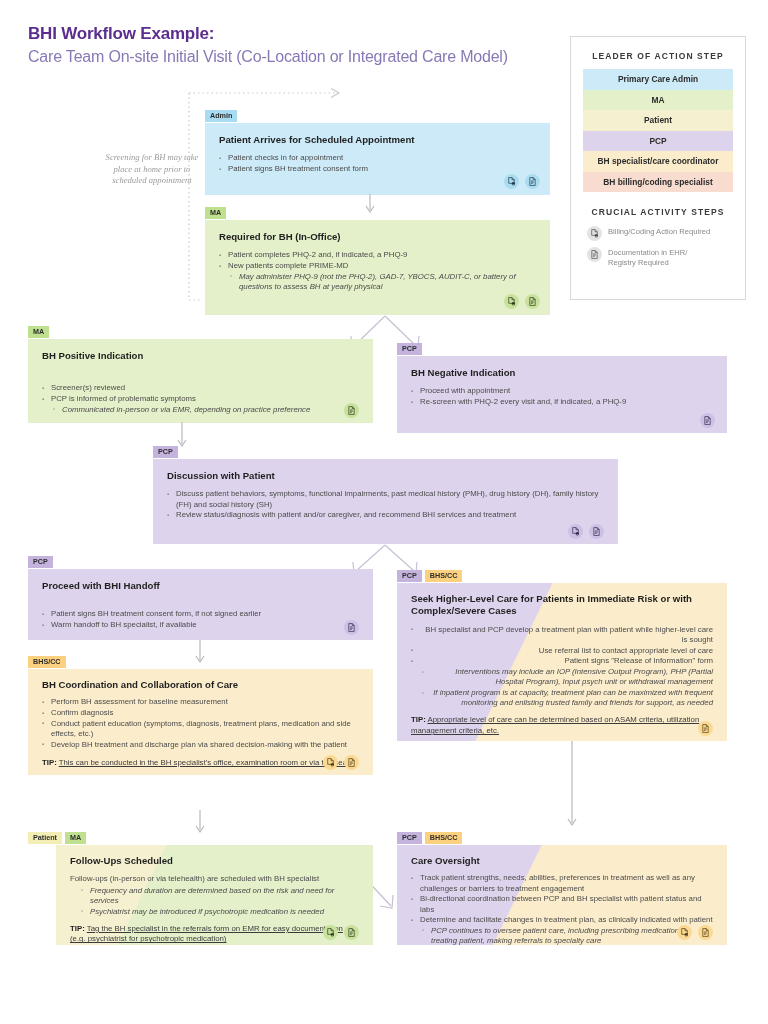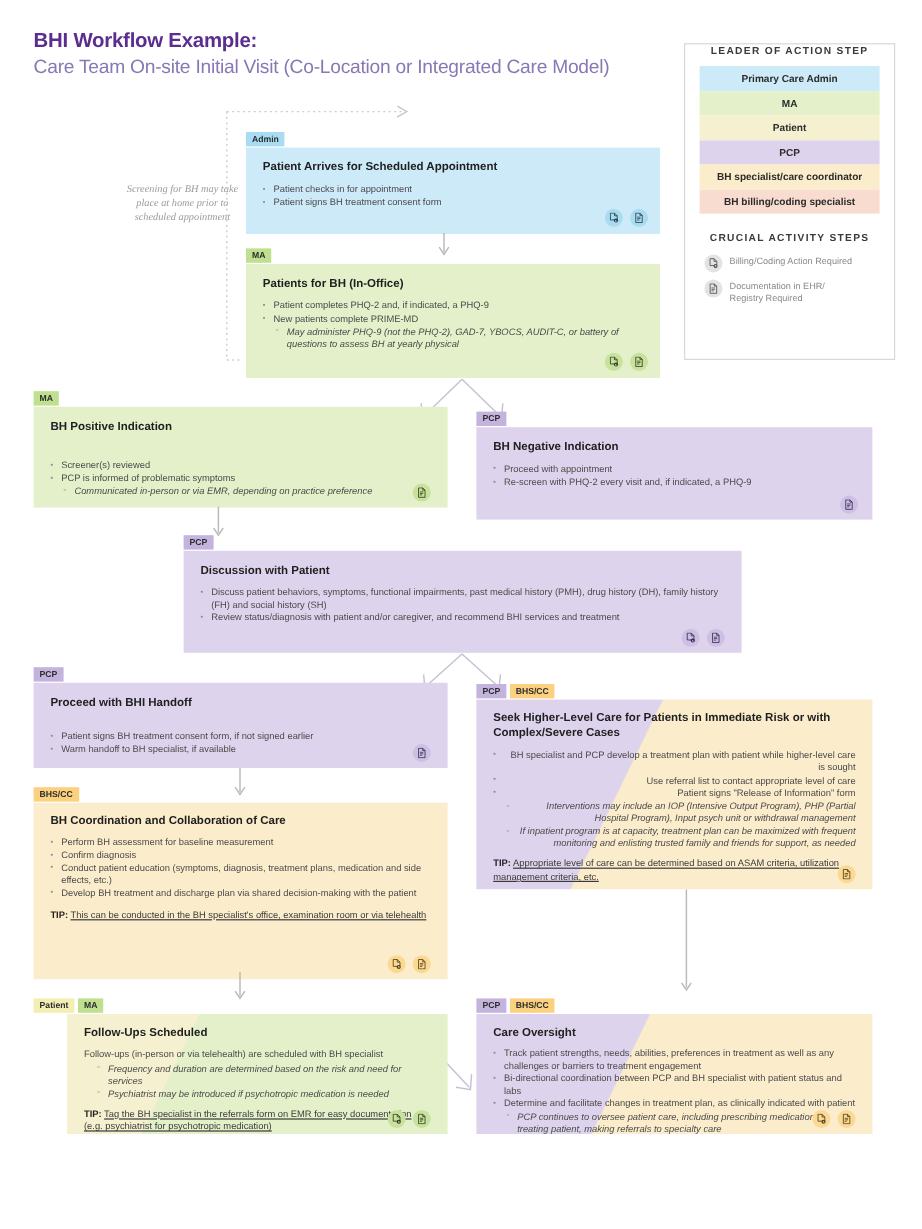--- a/index.html
+++ b/index.html
@@ -23,21 +23,21 @@
     letter-spacing: -0.2px;
   }
 
   
   .legend {
     position: absolute; left: 570px; top: 36px; width: 176px; height: 264px;
     border: 1px solid #d8d8d8; background: #fff;
   }
   .legend-title {
     font-size: 8.5px; font-weight: bold; color: #3a3a3a;
-    letter-spacing: 1.1px; text-align: center; 
+    letter-spacing: 1.1px; text-align: center; margin-top: 14px;
   }
   .legend-rows { margin: 8px 12px 0 12px; }
   .legend-row {
     height: 20.5px; line-height: 20.5px; text-align: center;
     font-size: 8.4px; font-weight: bold; color: #2c2c2c;
   }
   .legend-title2 {
     font-size: 8.5px; font-weight: bold; color: #3a3a3a;
     letter-spacing: 1.1px; text-align: center; margin-top: 15px;
   }
@@ -212,21 +212,21 @@
     <path d="M10 0 V16" stroke="#b9b9b9" stroke-width="1.2" fill="none"></path>
     <path d="M6 12 L10 18 L14 12" stroke="#b9b9b9" stroke-width="1.2" fill="none"></path>
   </svg>
 
   <div class="tagrow" style="left:205px; top:207px;">
     <span class="tag ma">MA</span>
   </div>
   <div class="node" style="left:205px; top:220px; width:345px; height:95px;">
     <div class="node-body n-green">
       <div class="pad">
-        <h3>Patients for BH (In-Office)</h3>
+        <h3>Required for BH (In-Office)</h3>
         <ul style="margin-top:7px;">
           <li>Patient completes PHQ-2 and, if indicated, a PHQ-9</li>
           <li>New patients complete PRIME-MD</li>
           <li class="sub">May administer PHQ-9 (not the PHQ-2), GAD-7, YBOCS, AUDIT-C, or battery of questions to assess BH at yearly physical</li>
         </ul>
       </div>
       <div class="icon-pair" style="right:10px; bottom:6px;">
         <span class="badge green">
           <svg width="9" height="9" viewBox="0 0 16 16">
               <path d="M3 1h6l4 4v6.2H3z" fill="none" stroke="#2b3a1c" stroke-width="1.2"></path>
@@ -408,21 +408,21 @@
   </div>
 
   <svg class="conn" style="left:562px; top:741px;" width="20" height="90">
     <path d="M10 0 V82" stroke="#b9b9b9" stroke-width="1.2" fill="none"></path>
     <path d="M6 78 L10 84 L14 78" stroke="#b9b9b9" stroke-width="1.2" fill="none"></path>
   </svg>
 
   <div class="tagrow" style="left:28px; top:656px;">
     <span class="tag bhscc">BHS/CC</span>
   </div>
-  <div class="node" style="left:28px; top:669px; width:345px; height:147px;">
+  <div class="node" style="left:28px; top:669px; width:345px; height:106px;">
     <div class="node-body n-yellow">
       <div class="pad" style="padding:10px 14px 6px 14px;">
         <h3>BH Coordination and Collaboration of Care</h3>
         <ul style="margin-top:6px;">
           <li>Perform BH assessment for baseline measurement</li>
           <li>Confirm diagnosis</li>
           <li>Conduct patient education (symptoms, diagnosis, treatment plans, medication and side effects, etc.)</li>
           <li>Develop BH treatment and discharge plan via shared decision-making with the patient</li>
         </ul>
         <div class="tip" style="margin-top:8px;">

